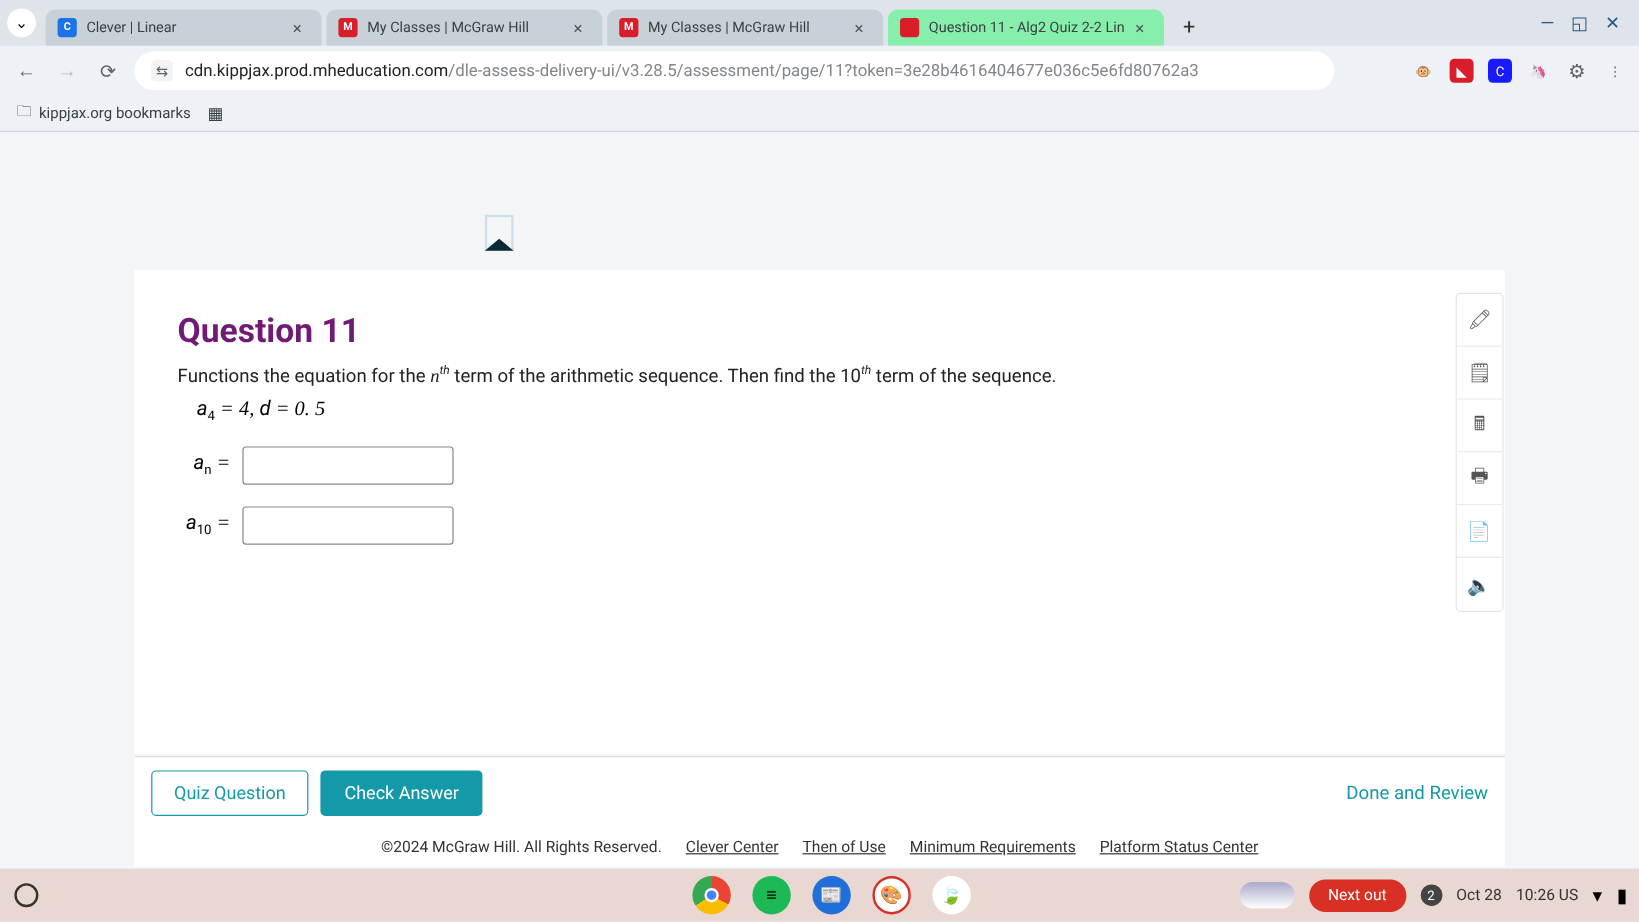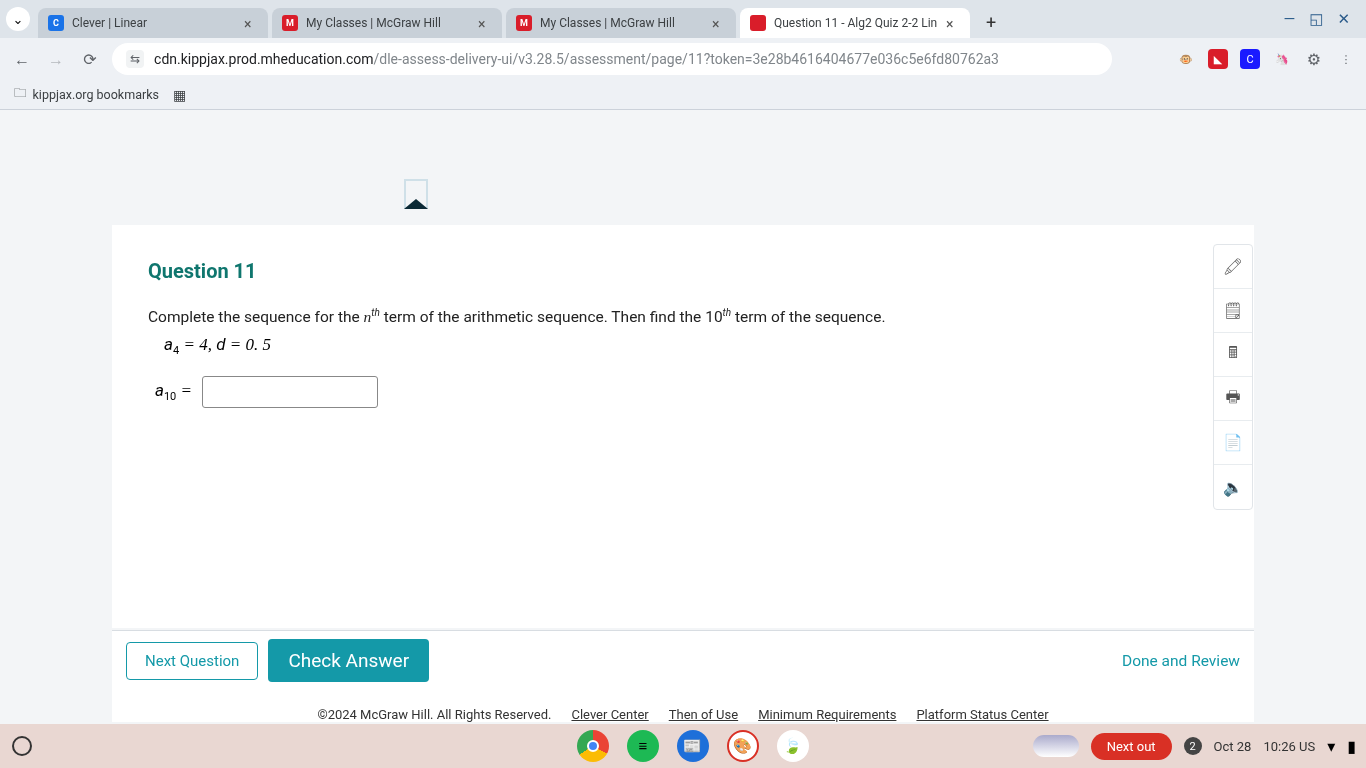--- a/index.html
+++ b/index.html
@@ -2,21 +2,21 @@
 <html><head>
 <meta charset="utf-8">
 <style>
 * { margin: 0; padding: 0; box-sizing: border-box; font-family: -apple-system, BlinkMacSystemFont, "Segoe UI", Roboto, sans-serif; }
 body { width: 1366px; height: 768px; background: #dee4ea; overflow: hidden; position: relative; }
 
 
 .tab-strip { height: 38px; background: #dee4ea; display: flex; align-items: center; padding: 0 6px; gap: 4px; }
 .tab-dropdown { width: 24px; height: 24px; border-radius: 50%; background: #fff; display: flex; align-items: center; justify-content: center; cursor: pointer; font-size: 13px; margin-right:4px; }
 .tab { height: 30px; background: #c8d0d8; border-radius: 8px 8px 0 0; display: flex; align-items: center; padding: 0 10px; gap: 8px; font-size: 12px; color: #3c4043; min-width: 0; flex: 0 0 230px; position: relative; margin-top:8px; }
-.tab.active { background: #ffffff; }
+.tab.active { background: #86efac; }
 .tab .favicon { width: 16px; height: 16px; border-radius: 3px; display: flex; align-items: center; justify-content: center; font-size: 9px; font-weight: bold; color: #fff; flex-shrink: 0; }
 .tab .title { overflow: hidden; white-space: nowrap; text-overflow: ellipsis; flex: 1; }
 .tab .close { width: 14px; height: 14px; font-size: 14px; color: #555; cursor: pointer; flex-shrink: 0; }
 .new-tab { width: 26px; height: 26px; border-radius: 50%; display: flex; align-items: center; justify-content: center; font-size: 18px; color: #333; cursor: pointer; margin-left: 4px; margin-top:6px; }
 .window-ctrls { margin-left: auto; display: flex; gap: 14px; color: #2a5a8a; padding-right: 10px; align-items:center; }
 .window-ctrls span { cursor: pointer; font-size: 15px; }
 
 
 .addr-row { height: 42px; background: #eef1f5; display: flex; align-items: center; padding: 0 10px; gap: 10px; }
 .nav-btn { width: 24px; height: 24px; display: flex; align-items: center; justify-content: center; color: #5f6368; cursor: pointer; font-size: 16px; }
@@ -44,41 +44,41 @@
 .qs-prev, .qs-next { width: 36px; height: 36px; display: flex; align-items: center; justify-content: center; color: #fff; cursor: pointer; font-size: 22px; }
 .qs-sel { border: 1px solid #3d6a7a; color: #fff; padding: 8px 14px; border-radius: 4px; display: flex; align-items: center; gap: 14px; font-size: 14.5px; cursor: pointer; }
 .qs-sel .caret { font-size: 10px; }
 .bkmk { width: 24px; height: 28px; border: 2px solid #cfe0e8; border-top: none; position: relative; cursor: pointer; margin-left: 10px; }
 .bkmk::before { content:""; position:absolute; left:-2px; top:-2px; width:24px; height:2px; background:#cfe0e8; }
 .bkmk::after { content:""; position:absolute; bottom:-2px; left:-2px; width:0; height:0; border-left: 12px solid transparent; border-right: 12px solid transparent; border-bottom: 10px solid #0b2a36; }
 
 
 .workspace { position: absolute; top: 225px; left: 112px; right: 112px; bottom: 140px; background: #fff; }
 .q-content { padding: 34px 36px; }
-.q-heading { color: #0f766e; font-size: 20px; font-weight: 700; margin-bottom: 24px; }
+.q-heading { color: #701a75; font-size: 28px; font-weight: 700; margin-bottom: 12px; }
 .q-prompt { font-size: 15.5px; color: #222; margin-bottom: 8px; }
 .q-prompt sup { font-size: 10px; font-style: italic; }
 .math-line { font-family: "Times New Roman", serif; font-style: italic; font-size: 17px; margin-top: 4px; margin-left: 16px; }
 .math-sub { font-size: 11px; vertical-align: sub; font-style: normal; }
 .ans-row { display: flex; align-items: center; gap: 10px; margin-top: 18px; }
 .ans-row .lhs { font-family: "Times New Roman", serif; font-style: italic; font-size: 17px; width: 44px; text-align: right; }
 .ans-row input { width: 176px; height: 32px; border: 1px solid #888; border-radius: 3px; padding: 0 6px; font-size: 14px; }
 
 
 .tool-rail { position: absolute; right: 113px; top: 244px; width: 40px; background: #fff; border: 1px solid #e1e5e9; border-radius: 4px; display: flex; flex-direction: column; }
 .tool-rail .t { height: 44px; display: flex; align-items: center; justify-content: center; border-bottom: 1px solid #e8ecef; cursor: pointer; color: #555; font-size: 16px; }
 .tool-rail .t:last-child { border-bottom: none; }
 
 
 .footer-bar { position: absolute; left: 112px; right: 112px; bottom: 78px; height: 60px; background: #fff; border-top: 1px solid #d8dde2; display: flex; align-items: center; padding: 0 14px; }
 .btn-outline { border: 1px solid #1499a8; color: #1499a8; background: #fff; padding: 9px 18px; border-radius: 4px; font-size: 15px; cursor: pointer; margin-right: 10px; }
-.btn-solid { border: none; background: #1499a8; color: #fff; padding: 10px 20px; border-radius: 4px; font-size: 19px; cursor: pointer; }
+.btn-solid { border: none; background: #1499a8; color: #fff; padding: 10px 20px; border-radius: 4px; font-size: 15px; cursor: pointer; }
 .done-review { margin-left: auto; color: #1499a8; font-size: 15.5px; cursor: pointer; }
 
-.legal { position: absolute; left: 112px; right: 112px; bottom: 46px; height: 32px; display: flex; align-items: flex-end; justify-content: center; gap: 20px; font-size: 13px; color: #333; background:#fff; }
+.legal { position: absolute; left: 112px; right: 112px; bottom: 46px; height: 32px; display: flex; align-items: center; justify-content: center; gap: 20px; font-size: 13px; color: #333; background:#fff; }
 .legal a { color: #333; text-decoration: underline; cursor: pointer; }
 
 
 .shelf { position: absolute; bottom: 0; left: 0; right: 0; height: 44px; background: #e9d7d2; display: flex; align-items: center; padding: 0 12px; }
 .shelf .launcher { width: 20px; height: 20px; border: 2px solid #333; border-radius: 50%; cursor: pointer; }
 .shelf .apps { display: flex; gap: 18px; margin: 0 auto; }
 .shelf .app { width: 32px; height: 32px; border-radius: 50%; display: flex; align-items: center; justify-content: center; cursor: pointer; font-size: 15px; }
 .shelf .right { display: flex; align-items: center; gap: 12px; position:absolute; right:10px; }
 .sign-out { background: #d93025; color: #fff; border-radius: 16px; padding: 6px 16px; font-size: 13px; cursor: pointer; border:none; }
 .shelf .badge { width: 18px; height: 18px; border-radius: 50%; background: #444; color: #fff; font-size: 11px; display: flex; align-items: center; justify-content: center; }
@@ -167,43 +167,47 @@
     </div>
     <div class="qs-next">⟩</div>
     <div class="bkmk"></div>
   </div>
 </div>
 
 <div class="workspace">
   <div class="q-content">
     <div class="q-heading">Question 11</div>
     <div class="q-prompt">
-      <span>Complete the sequence for the </span><i style="font-family:'Times New Roman',serif">n</i><sup>th</sup><span> term of the arithmetic sequence. Then find the 10</span><sup>th</sup><span> term of the sequence.</span>
+      <span>Functions the equation for the </span><i style="font-family:'Times New Roman',serif">n</i><sup>th</sup><span> term of the arithmetic sequence. Then find the 10</span><sup>th</sup><span> term of the sequence.</span>
     </div>
     <div class="math-line">
       <i>a</i><span class="math-sub">4</span> = 4, <i>d</i> = 0. 5
+    </div>
+    <div class="ans-row">
+      <span class="lhs"><i>a</i><span class="math-sub">n</span>&nbsp;=</span>
+      <input type="text" value="" style="">
     </div>
     <div class="ans-row">
       <span class="lhs"><i>a</i><span class="math-sub">10</span>&nbsp;=</span>
       <input type="text" value="" style="">
     </div>
   </div>
 </div>
 
 <div class="tool-rail">
   <div class="t">🖍</div>
   <div class="t">🗒</div>
   <div class="t">🖩</div>
   <div class="t">🖶</div>
   <div class="t">📄</div>
   <div class="t">🔈</div>
 </div>
 
 <div class="footer-bar">
-  <button class="btn-outline">Next Question</button>
+  <button class="btn-outline">Quiz Question</button>
   <button class="btn-solid">Check Answer</button>
   <span class="done-review">Done and Review</span>
 </div>
 
 <div class="legal">
   <span>©2024 McGraw Hill. All Rights Reserved.</span>
   <a>Clever Center</a>
   <a>Then of Use</a>
   <a>Minimum Requirements</a>
   <a>Platform Status Center</a>

